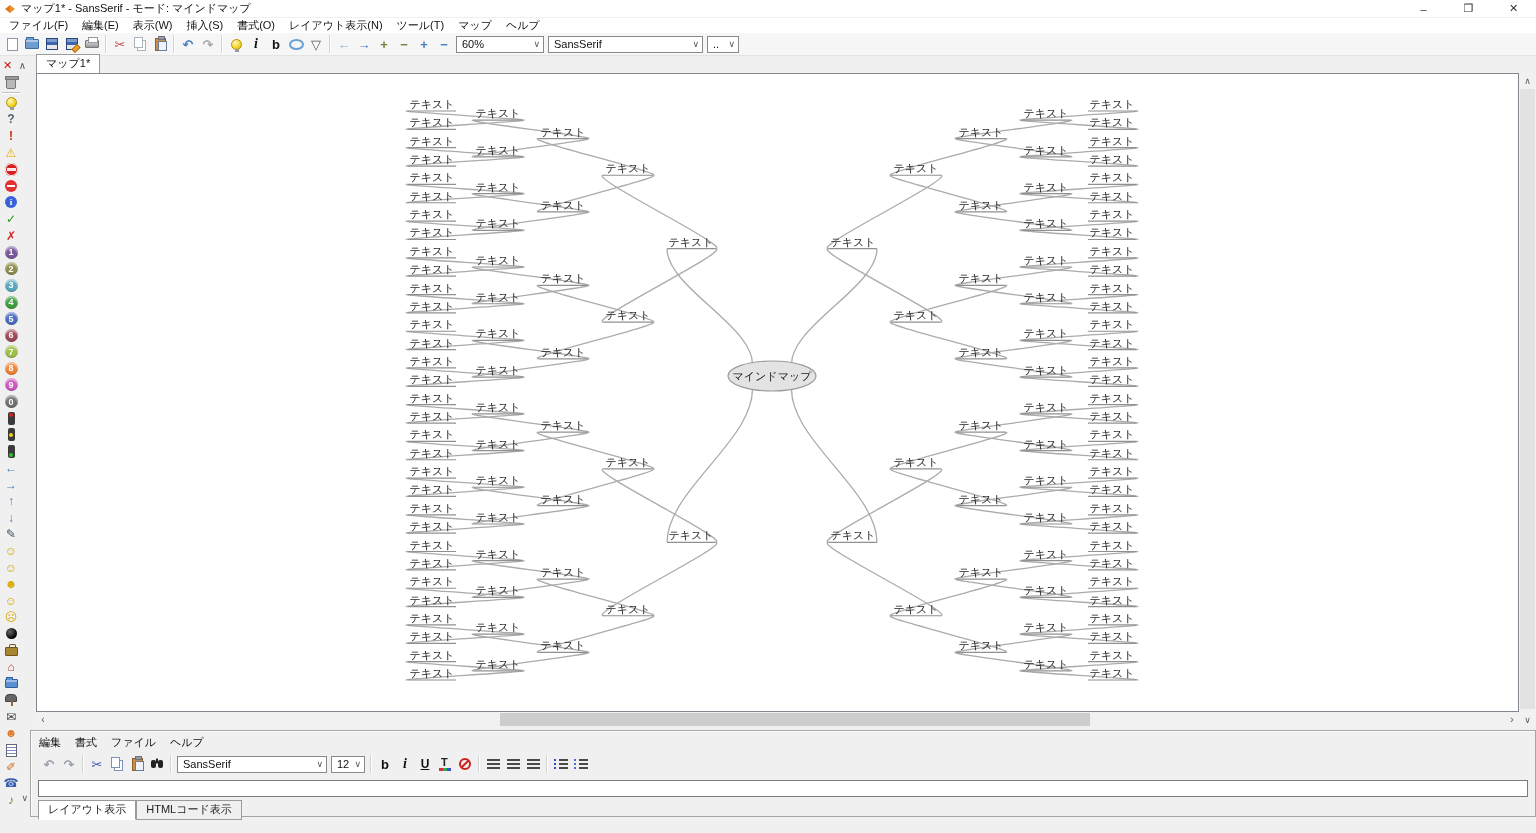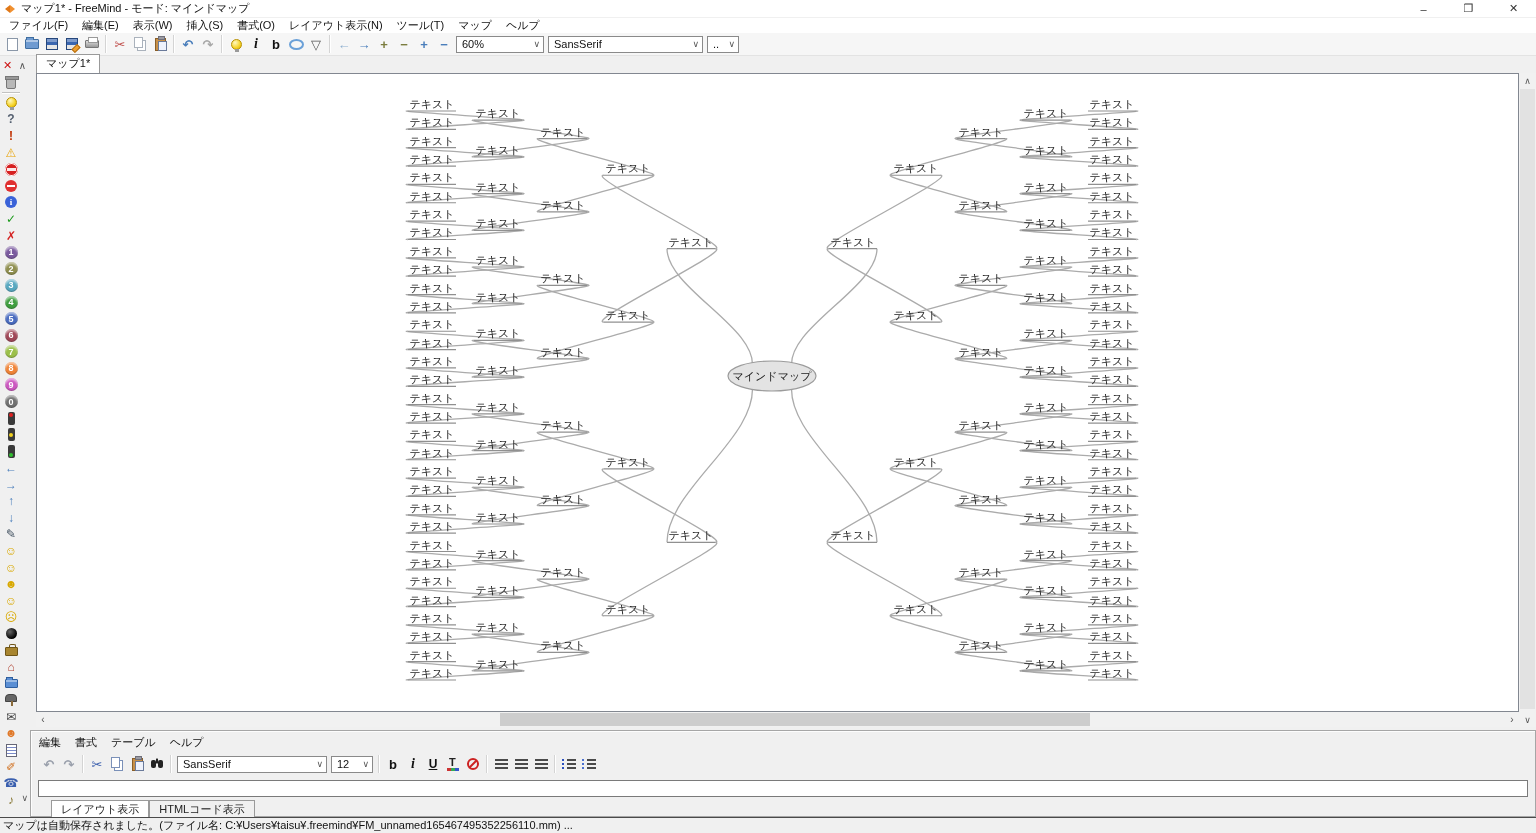--- a/index.html
+++ b/index.html
@@ -118,35 +118,35 @@
   .hthumb{position:absolute;left:464px;top:1px;width:590px;height:13px;background:#cdcdcd;}
   .harr{position:absolute;top:0;width:14px;height:15px;display:flex;align-items:center;justify-content:center;font-size:10px;color:#555;}
   
   .editor{position:absolute;left:30px;top:730px;width:1506px;height:87px;background:#f0f0f0;
           border:1px solid #a6a6a6;box-shadow:inset 1px 1px 0 #fdfdfd;box-sizing:border-box;}
   .emenu{display:flex;align-items:center;font-size:11px;padding:4px 0 2px 8px;}
   .emenu .mitem{padding:0 7px 0 0;margin-right:7px;}
   .etoolbar{display:flex;align-items:center;height:24px;padding-left:8px;}
   .einput{position:absolute;left:7px;right:7px;top:49px;height:17px;background:#fff;border:1px solid #7a7a7a;
           font-size:11px;padding:0 3px;box-sizing:border-box;font-family:inherit;}
-  .etabs{position:absolute;left:20px;top:69px;display:flex;font-size:11px;}
+  .etabs{position:absolute;left:7px;top:69px;display:flex;font-size:11px;}
   .etab{padding:1px 9px 2px 9px;border:1px solid #9a9a9a;background:#f0f0f0;color:#222;}
   .etab.active{background:#fff;border-bottom-color:#fff;}
   
   .statusbar{position:absolute;left:0;top:817px;width:100%;height:16px;background:#f0f0f0;
              border-top:1px solid #4a4a4a;font-size:11px;display:flex;align-items:center;padding-left:3px;box-sizing:border-box;}
 </style>
 </head>
 <body>
 
 <div id="app">
 
   <div class="titlebar">
     <span class="bfly"></span>
-    <span class="title">マップ1* - FreeMind - モード: マインドマップ</span>
+    <span class="title">マップ1* - SansSerif - モード: マインドマップ</span>
     <div class="wctl">
         <div class="wbtn">–</div>
         <div class="wbtn">❐</div>
         <div class="wbtn">✕</div>
       </div>
   </div>
 
   <div class="menubar">
       <span class="mitem">ファイル(F)</span>
       <span class="mitem">編集(E)</span>
@@ -774,21 +774,21 @@
   <div class="hscroll">
     <div class="harr" style="left:0">‹</div>
     <div class="hthumb"></div>
     <div class="harr" style="right:0">›</div>
   </div>
 
   <div class="editor">
     <div class="emenu">
         <span class="mitem">編集</span>
         <span class="mitem">書式</span>
-        <span class="mitem">テーブル</span>
+        <span class="mitem">ファイル</span>
         <span class="mitem">ヘルプ</span>
       </div>
     <div class="etoolbar">
         <div class="tbtn">
           <span class="glyph bo" style="color: rgb(154, 160, 172);">↶</span>
         </div>
         <div class="tbtn">
           <span class="glyph bo" style="color: rgb(154, 160, 172);">↷</span>
         </div>
         <div class="sep"></div>
@@ -802,21 +802,21 @@
           <span class="k-paste"></span>
         </div>
         <div class="tbtn">
           <span class="k-binoc"></span>
         </div>
         <div class="sep"></div>
         <div class="combo" style="width: 150px;">
           <span class="cval">SansSerif</span>
           <span class="arr">∨</span>
         </div>
-        <div class="combo" style="width: 42px;">
+        <div class="combo" style="width: 34px;">
           <span class="cval">12</span>
           <span class="arr">∨</span>
         </div>
         <div class="sep"></div>
         <div class="tbtn">
           <span class="glyph bo" style="color: rgb(17, 17, 17);">b</span>
         </div>
         <div class="tbtn">
           <span class="glyph it" style="color: rgb(17, 17, 17);">i</span>
         </div>
@@ -847,17 +847,14 @@
           <span class="k-ol"></span>
         </div>
       </div>
     <input class="einput" value="" style="">
     <div class="etabs">
         <div class="etab active">レイアウト表示</div>
         <div class="etab">HTMLコード表示</div>
       </div>
   </div>
 
-  <div class="statusbar">
-    <span>マップは自動保存されました。(ファイル名: C:¥Users¥taisu¥.freemind¥FM_unnamed165467495352256110.mm) ...</span>
-  </div>
 
 </div>
 
 </body></html>

